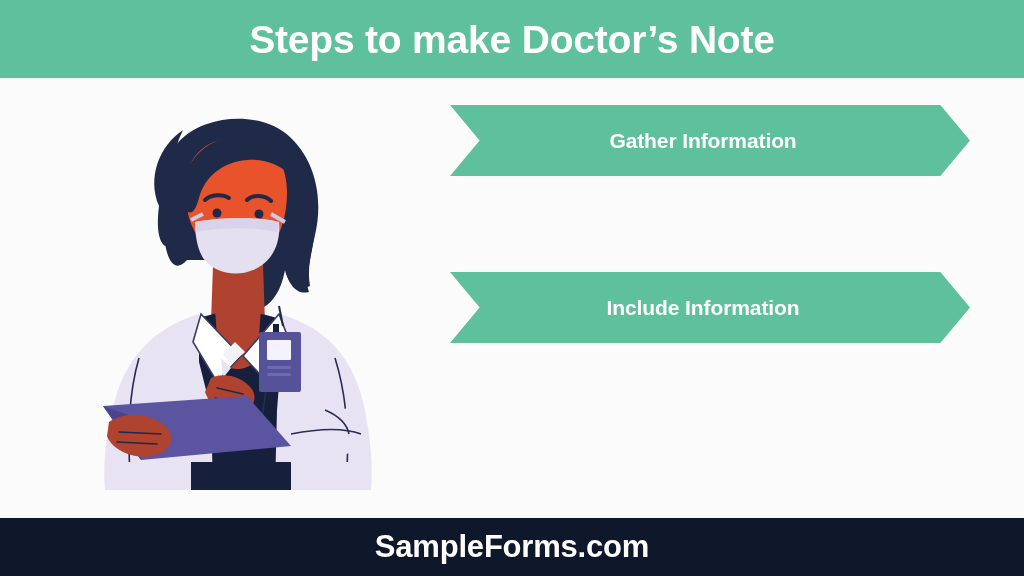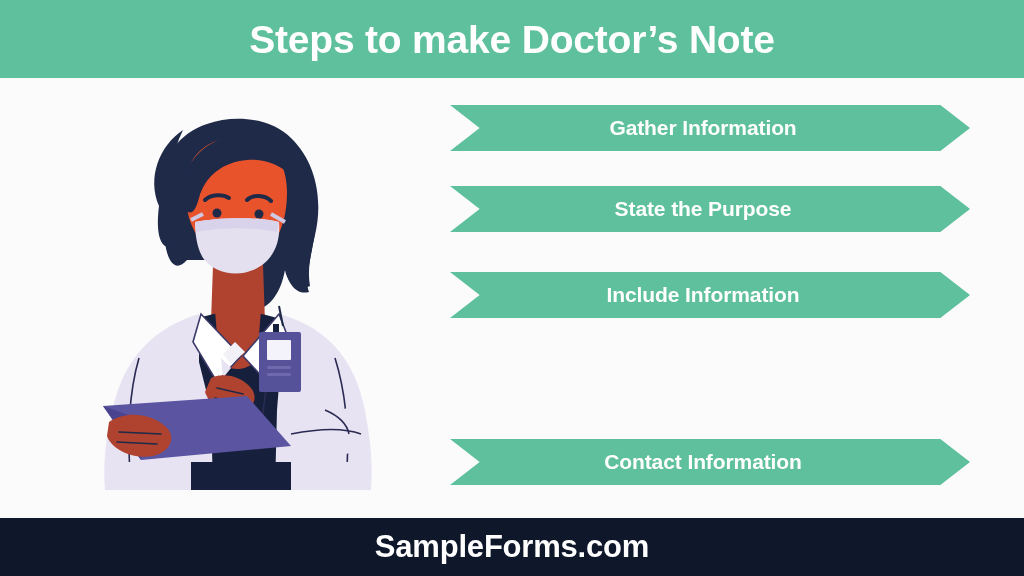--- a/index.html
+++ b/index.html
@@ -68,21 +68,21 @@
     position: absolute;
     left: 450px;
     top: 105px;
     width: 520px;
     height: 390px;
   }
   .step-row {
     position: absolute;
     left: 0;
     width: 520px;
-    height: 46px;
+    height: 71px;
   }
   .step-shape {
     position: absolute;
     inset: 0;
     background: #5ec09c;
     -webkit-clip-path: polygon(0% 0%, 94.3% 0%, 100% 50%, 94.3% 100%, 0% 100%, 5.7% 50%);
     clip-path: polygon(0% 0%, 94.3% 0%, 100% 50%, 94.3% 100%, 0% 100%, 5.7% 50%);
   }
   .step-label {
     position: absolute;
@@ -211,35 +211,27 @@
     </svg>
   </div>
 
   <div class="steps">
 
     <div class="step-row" style="top:0px;">
       <div class="step-shape"></div>
       <div class="step-label">Gather Information</div>
     </div>
 
-    <div class="step-row" style="top:81px;">
-      <div class="step-shape"></div>
-      <div class="step-label">State the Purpose</div>
-    </div>
 
     <div class="step-row" style="top:167px;">
       <div class="step-shape"></div>
       <div class="step-label">Include Information</div>
     </div>
 
 
-    <div class="step-row" style="top:334px;">
-      <div class="step-shape"></div>
-      <div class="step-label">Contact Information</div>
-    </div>
 
   </div>
 
   <div class="footer-band">
     <div class="footer-text">SampleForms.com</div>
   </div>
 
 </div>
 
 </body></html>

